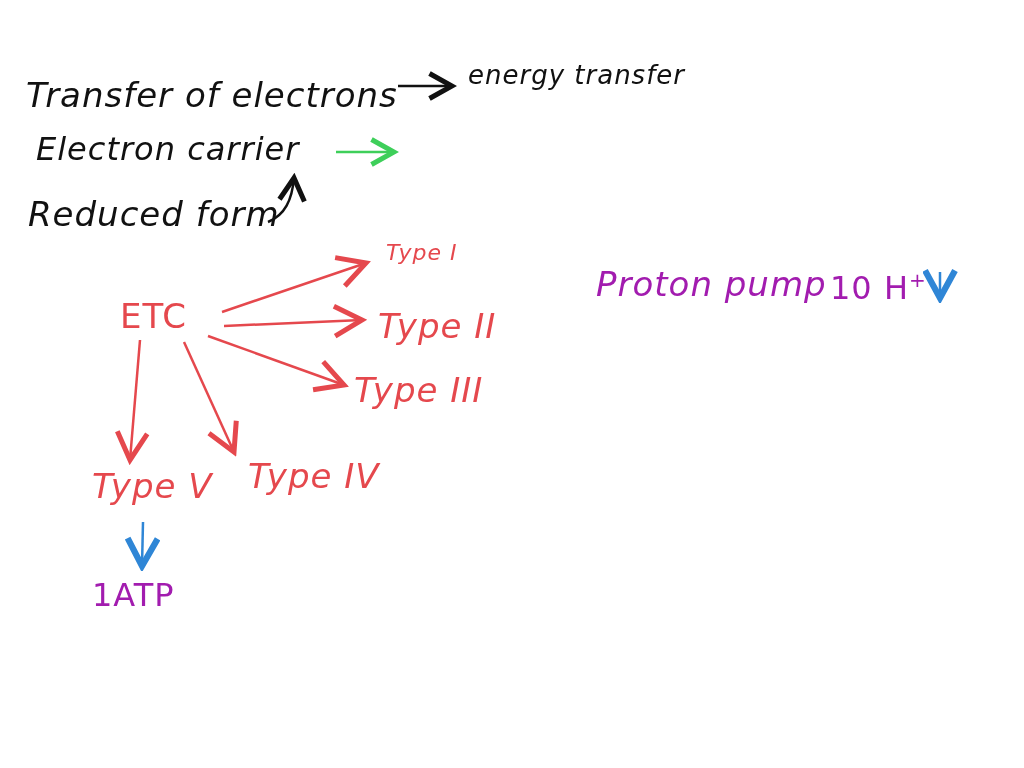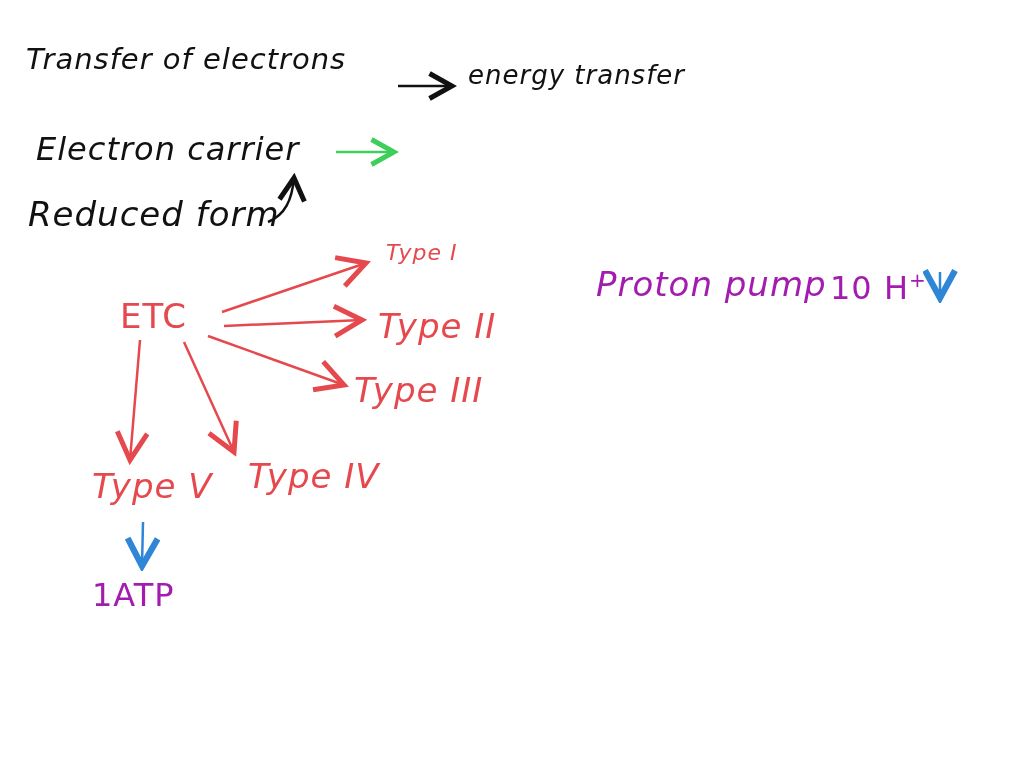--- a/index.html
+++ b/index.html
@@ -7,21 +7,21 @@
          font-family:"DejaVu Sans", sans-serif; }
   .t { position:absolute; white-space:nowrap; font-style:italic; letter-spacing:1px; }
   .black { color:#111111; }
   .red { color:#e5484d; }
   .blue { color:#a21caf; }
   svg.canvas { position:absolute; left:0; top:0; }
 </style>
 </head>
 <body>
 
-<div class="t black" style="left:26px;top:42px;font-size:29px;">Transfer of electrons</div>
+<div class="t black" style="left:26px;top:75px;font-size:34px;">Transfer of electrons</div>
 <div class="t black" style="left:468px;top:60px;font-size:26px;">energy transfer</div>
 <div class="t black" style="left:36px;top:130px;font-size:32px;">Electron carrier</div>
 <div class="t black" style="left:28px;top:194px;font-size:34px;">Reduced form</div>
 
 <div class="t red" style="left:120px;top:296px;font-size:34px;font-style:normal;text-align:right;">ETC</div>
 <div class="t red" style="left:386px;top:240px;font-size:22px;">Type I</div>
 <div class="t red" style="left:378px;top:306px;font-size:34px;font-style:italic;">Type II</div>
 <div class="t red" style="left:354px;top:370px;font-size:34px;">Type III</div>
 <div class="t red" style="left:248px;top:456px;font-size:34px;">Type IV</div>
 <div class="t red" style="left:92px;top:466px;font-size:34px;">Type V</div>

